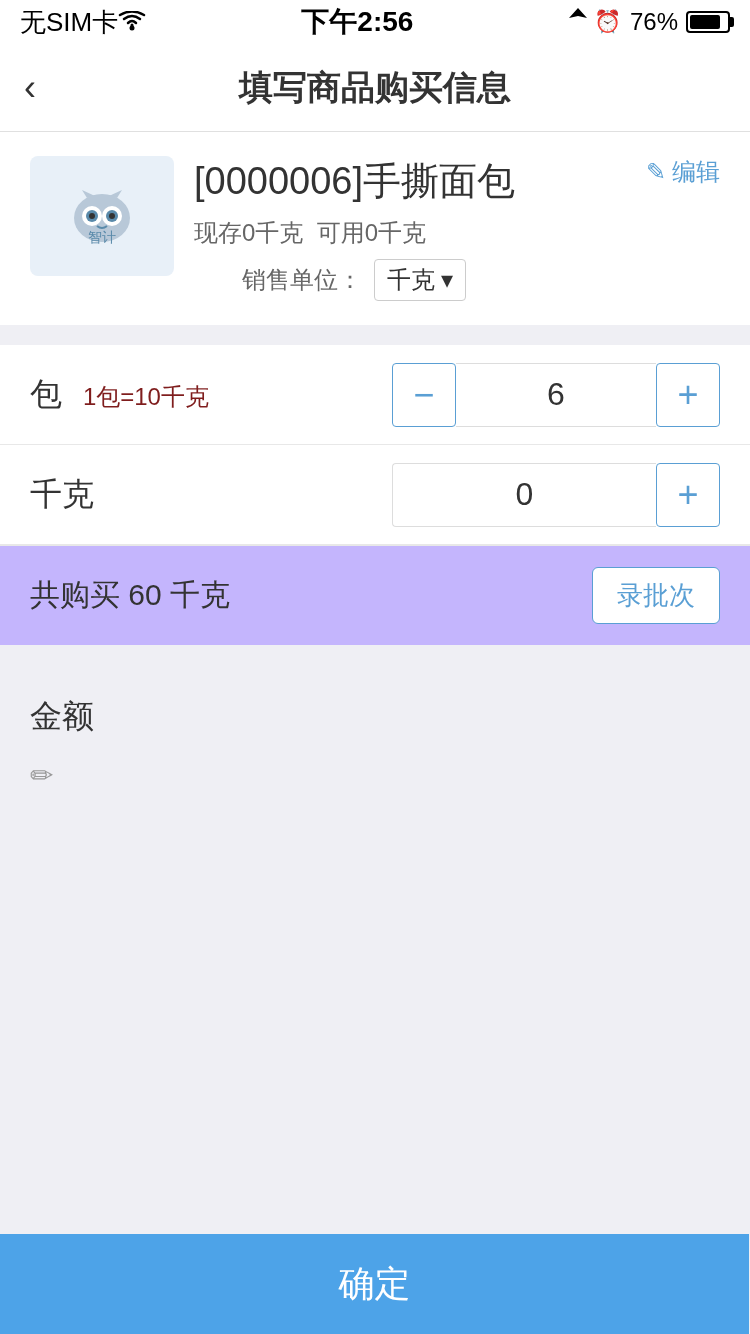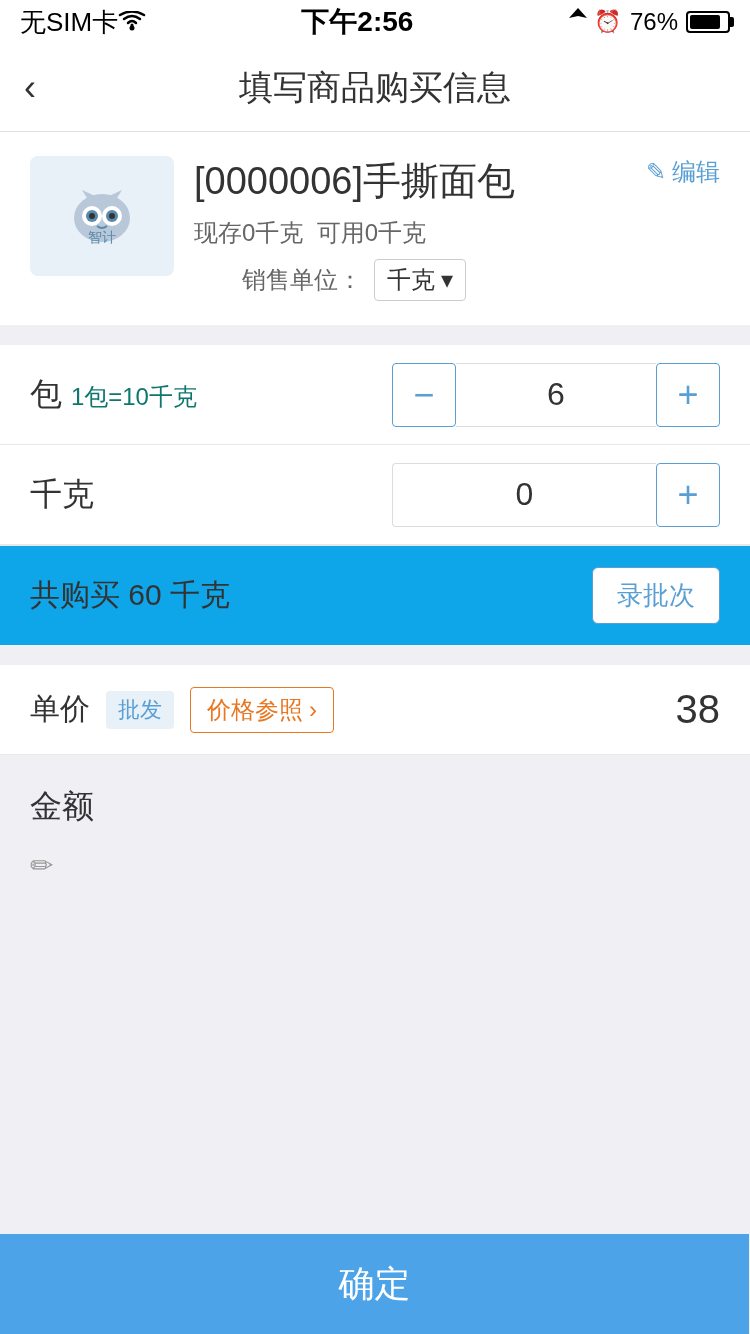--- a/index.html
+++ b/index.html
@@ -85,21 +85,21 @@
     }
     .nav-back {
       position: absolute;
       left: 24px;
       font-size: 36px;
       color: #333;
       cursor: pointer;
     }
     .nav-title {
       font-size: 34px;
-      font-weight: 400;
+      font-weight: 700;
       color: #333;
     }
 
     
     .main-content {
       flex: 1;
       display: flex;
       flex-direction: column;
     }
 
@@ -185,21 +185,22 @@
       height: 100px;
       border-bottom: 1px solid #e8e8e8;
     }
     .input-label {
       font-size: 32px;
       color: #333;
       flex: 1;
     }
     .input-sublabel {
       font-size: 24px;
-      color: #0f766e;
+      color: #7f1d1d;
+      margin-left: 12px;
     }
     .quantity-control {
       display: flex;
       align-items: center;
       gap: 0;
     }
     .qty-btn {
       width: 64px;
       height: 64px;
       border: 1px solid #5a9fd4;
@@ -237,21 +238,21 @@
       background: #fff;
       border-radius: 4px 0 0 4px;
     }
 
     
     .total-row {
       display: flex;
       align-items: center;
       padding: 0 30px;
       height: 100px;
-      background: #0ea5e9;
+      background: #c4b5fd;
       border-top: 1px solid #e8e8e8;
     }
     .total-label {
       font-size: 30px;
       color: #333;
       flex: 1;
     }
     .batch-btn {
       border: 1px solid #5a9fd4;
       border-radius: 6px;
@@ -465,31 +466,20 @@
     </div>
   </div>
 
   <div class="total-row">
     <span class="total-label">共购买 60 千克</span>
     <button class="batch-btn">录批次</button>
   </div>
 
   <div class="section-divider"></div>
 
-  <div class="price-section">
-    <div class="price-row">
-      <span class="price-label">单价</span>
-      <span class="price-tag-badge">批发</span>
-      <div class="price-ref-btn">
-        <span>价格参照</span>
-        <span>›</span>
-      </div>
-      <span class="price-value">38</span>
-    </div>
-  </div>
 
   <div class="amount-section">
     <div class="amount-row">
       <span class="amount-label">金额</span>
     </div>
     <div class="note-row">
       <span class="note-icon">✏</span>
     </div>
   </div>
 

